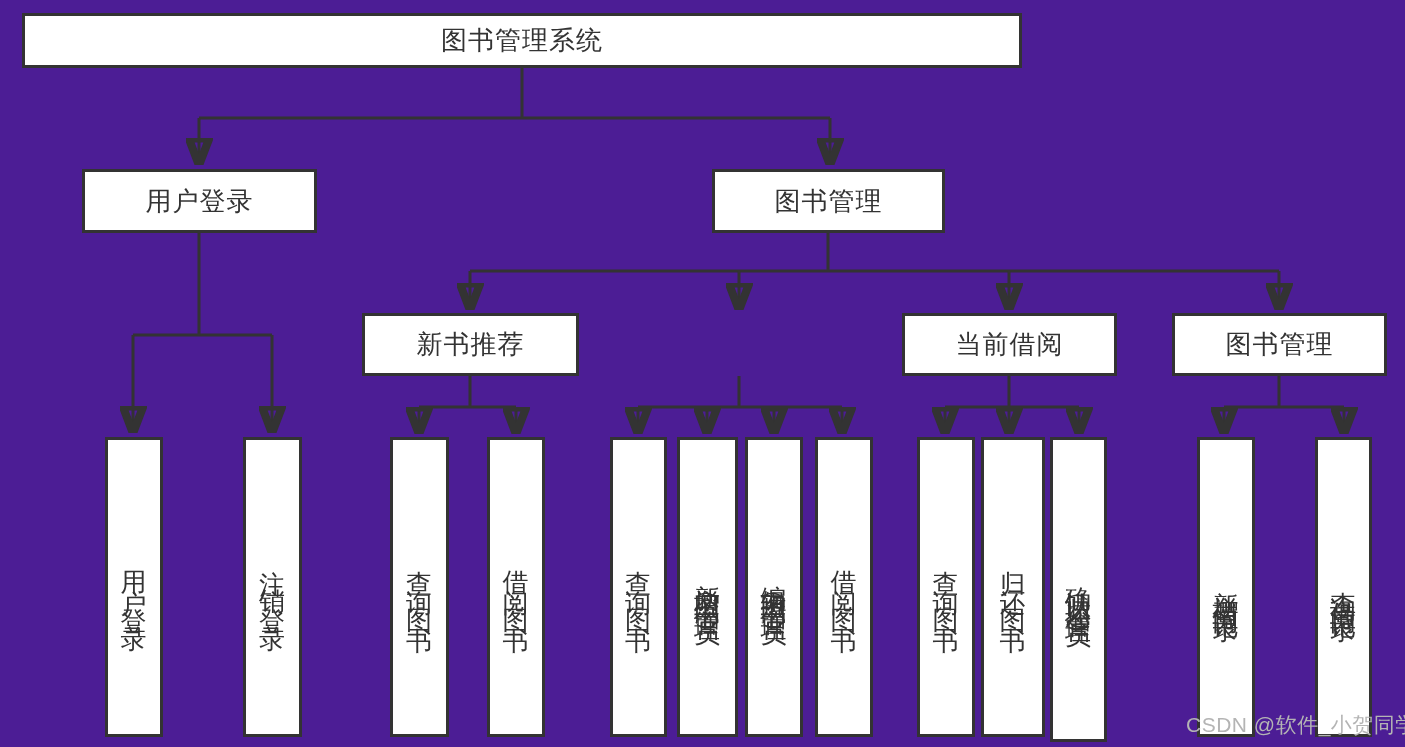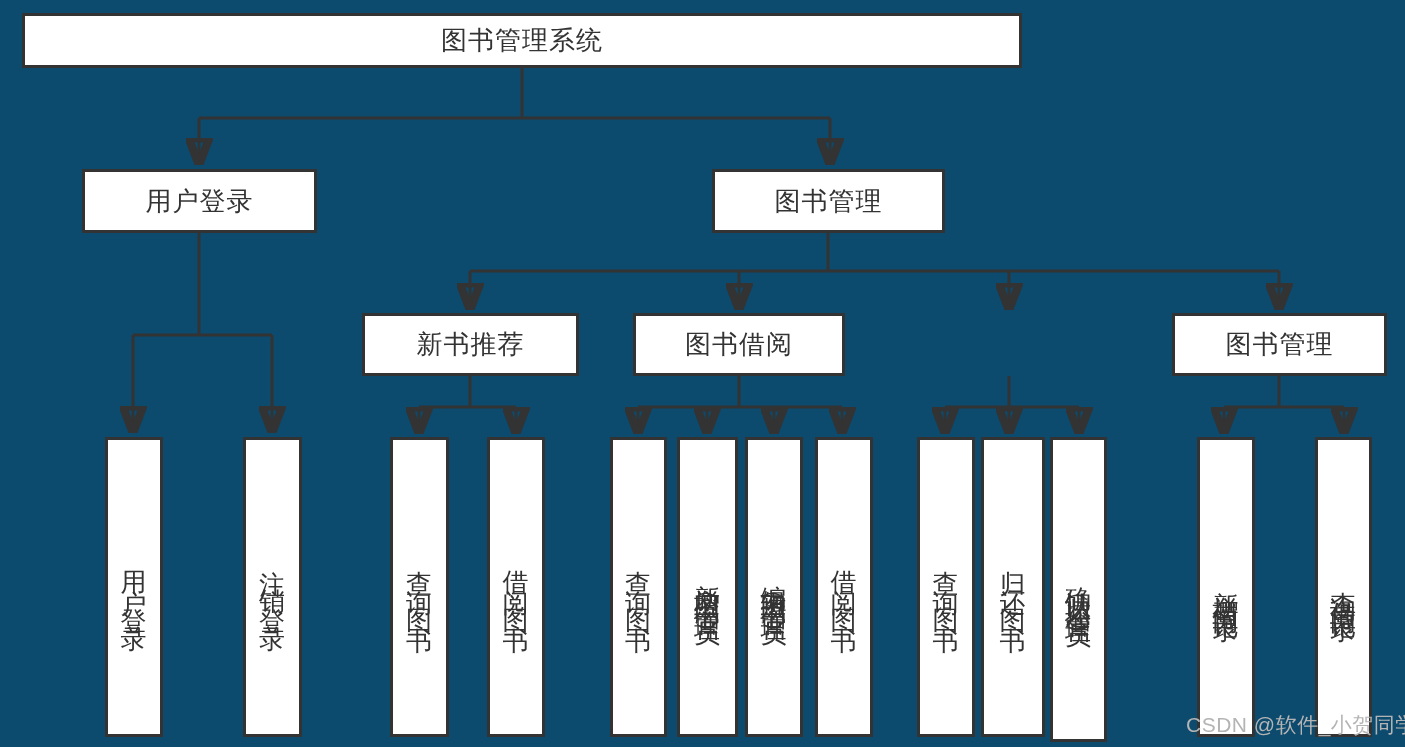--- a/index.html
+++ b/index.html
@@ -1,20 +1,20 @@
 <!DOCTYPE html>
 <html><head>
 <meta charset="utf-8">
 <style>
   html, body { margin: 0; padding: 0; background: #ffffff; }
   .stage {
     position: relative;
     width: 1405px;
     height: 747px;
-    background: #0c4a6e;
+    background: #4c1d95;
     font-family: "Liberation Sans", sans-serif;
     overflow: hidden;
   }
   .connectors {
     position: absolute;
     left: 0; top: 0;
     width: 1405px; height: 747px;
     z-index: 0;
   }
   .connectors path {
@@ -120,22 +120,22 @@
   <div class="node" style="left:82px;top:169px;width:235px;height:64px">
     <span>用户登录</span>
   </div>
   <div class="node" style="left:712px;top:169px;width:233px;height:64px">
     <span>图书管理</span>
   </div>
 
   <div class="node" style="left:362px;top:313px;width:217px;height:63px">
     <span>新书推荐</span>
   </div>
-  <div class="node" style="left:633px;top:313px;width:212px;height:63px">
-    <span>图书借阅</span>
+  <div class="node" style="left:902px;top:313px;width:215px;height:63px">
+    <span>当前借阅</span>
   </div>
   <div class="node" style="left:1172px;top:313px;width:215px;height:63px">
     <span>图书管理</span>
   </div>
 
   <div class="leaf" style="left:105px;top:437px;width:58px;height:300px">
     <span class="vt loose">用户登录</span>
   </div>
   <div class="leaf" style="left:243px;top:437px;width:59px;height:300px">
     <span class="vt loose">注销登录</span>

